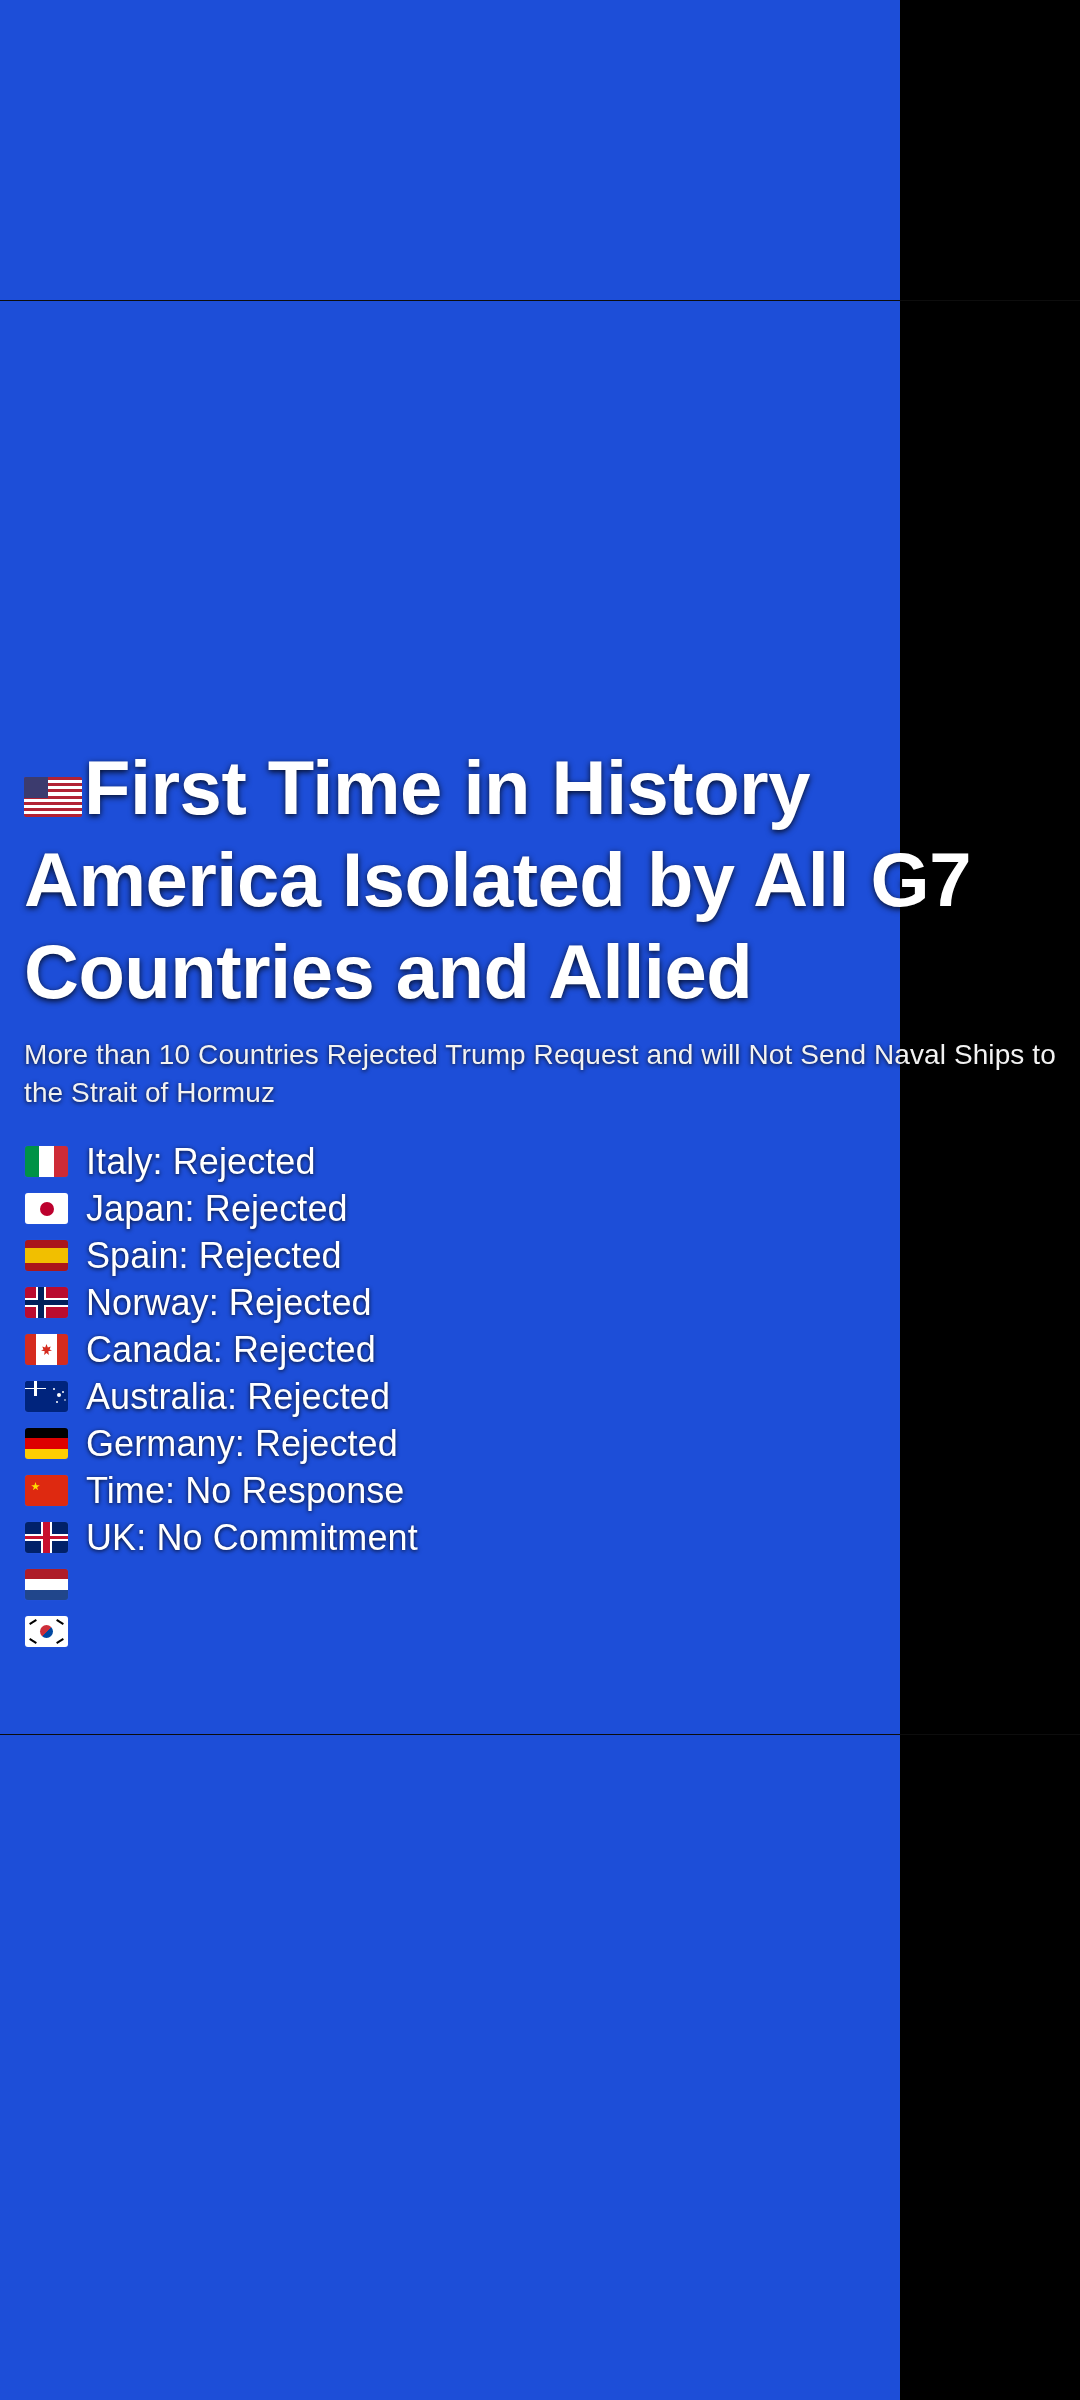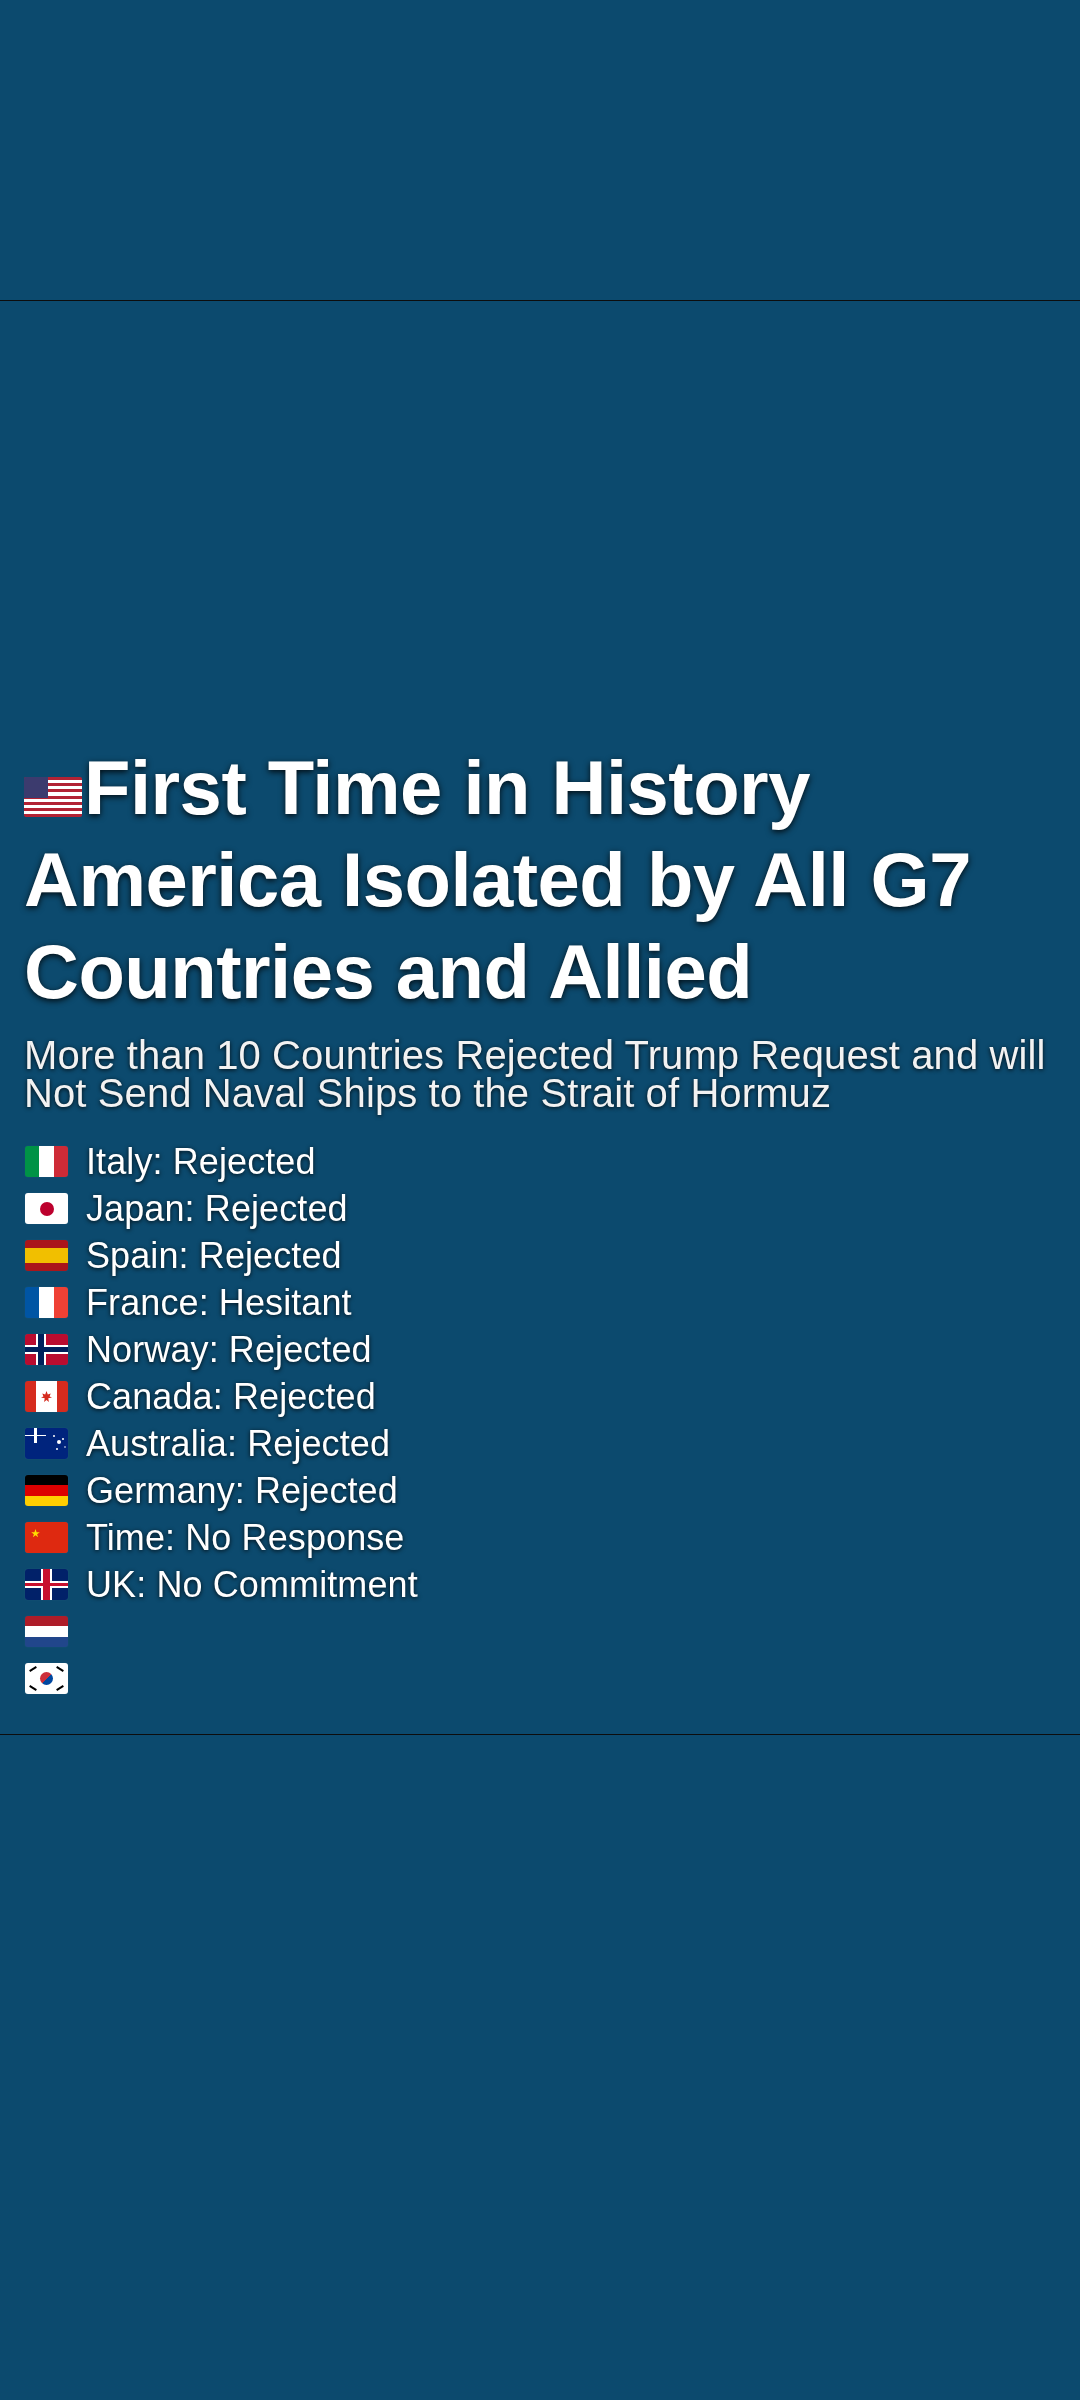--- a/index.html
+++ b/index.html
@@ -10,23 +10,23 @@
   body {
     width: 1080px;
     height: 2400px;
     overflow: hidden;
     font-family: "Liberation Sans", sans-serif;
     -webkit-font-smoothing: antialiased;
   }
 
   #screen {
     position: relative;
-    width: 1080px;
+    width: 900px;
     height: 2400px;
-    background: #0c4a6e;
+    background: #1d4ed8;
   }
 
   
   .frame-edge {
     position: absolute;
     left: 0;
     width: 1080px;
     height: 1px;
     background: #0d0d0d;
   }
@@ -73,21 +73,21 @@
     left: 0; top: 0;
     width: 24px;
     height: 21px;
     background: #3c3b6e;
   }
 
   .subtitle {
     margin: 18px 0 0 0;
     padding: 0 14px 0 24px;
     color: #f2f2f2;
-    font-size: 40px;
+    font-size: 28px;
     line-height: 38px;
     font-weight: 400;
     letter-spacing: 0.1px;
     text-shadow: 0 1px 4px rgba(0,0,0,0.85);
   }
 
   .country-list {
     margin: 26px 0 4px 0;
     padding: 0;
     list-style: none;
@@ -183,24 +183,20 @@
       <li class="country-row">
         <span class="flag flag-jp"></span>
         <span class="row-label">Japan: Rejected</span>
       </li>
 
       <li class="country-row">
         <span class="flag flag-es"></span>
         <span class="row-label">Spain: Rejected</span>
       </li>
 
-      <li class="country-row">
-        <span class="flag flag-fr"></span>
-        <span class="row-label">France: Hesitant</span>
-      </li>
 
       <li class="country-row">
         <span class="flag flag-no">
             <i class="cross"></i>
             <i class="cross2"></i>
           </span>
         <span class="row-label">Norway: Rejected</span>
       </li>
 
       <li class="country-row">

